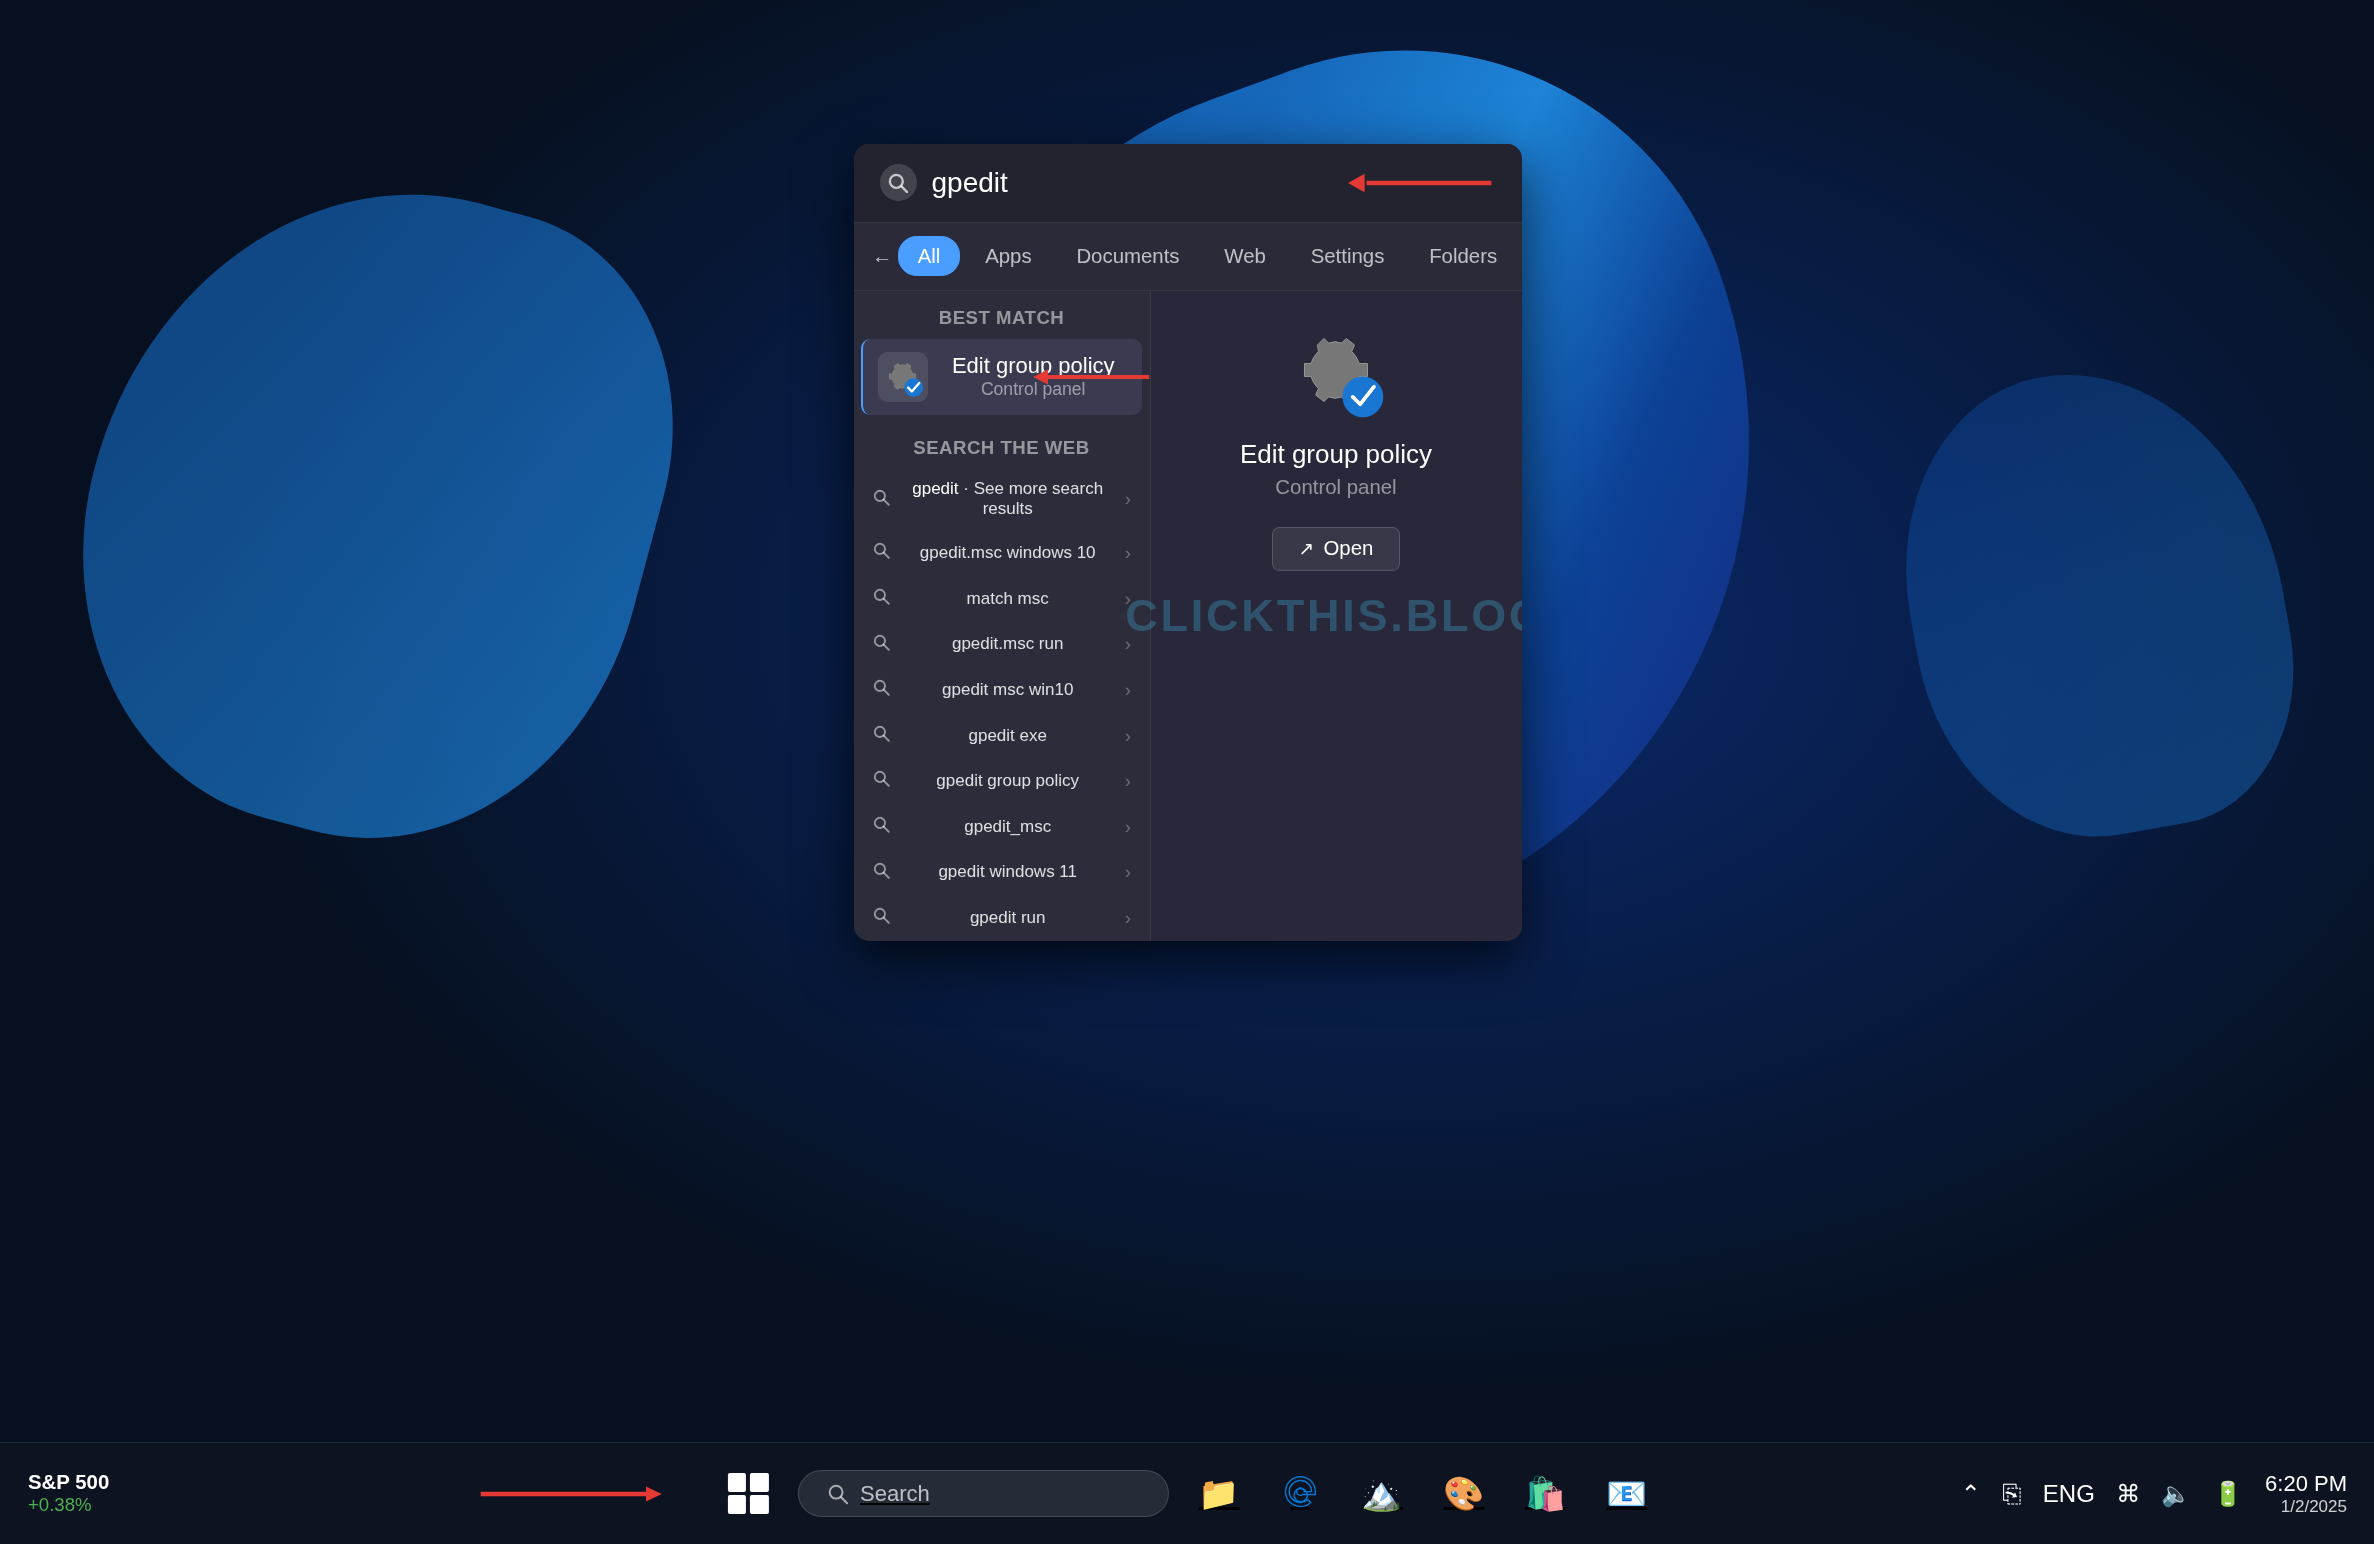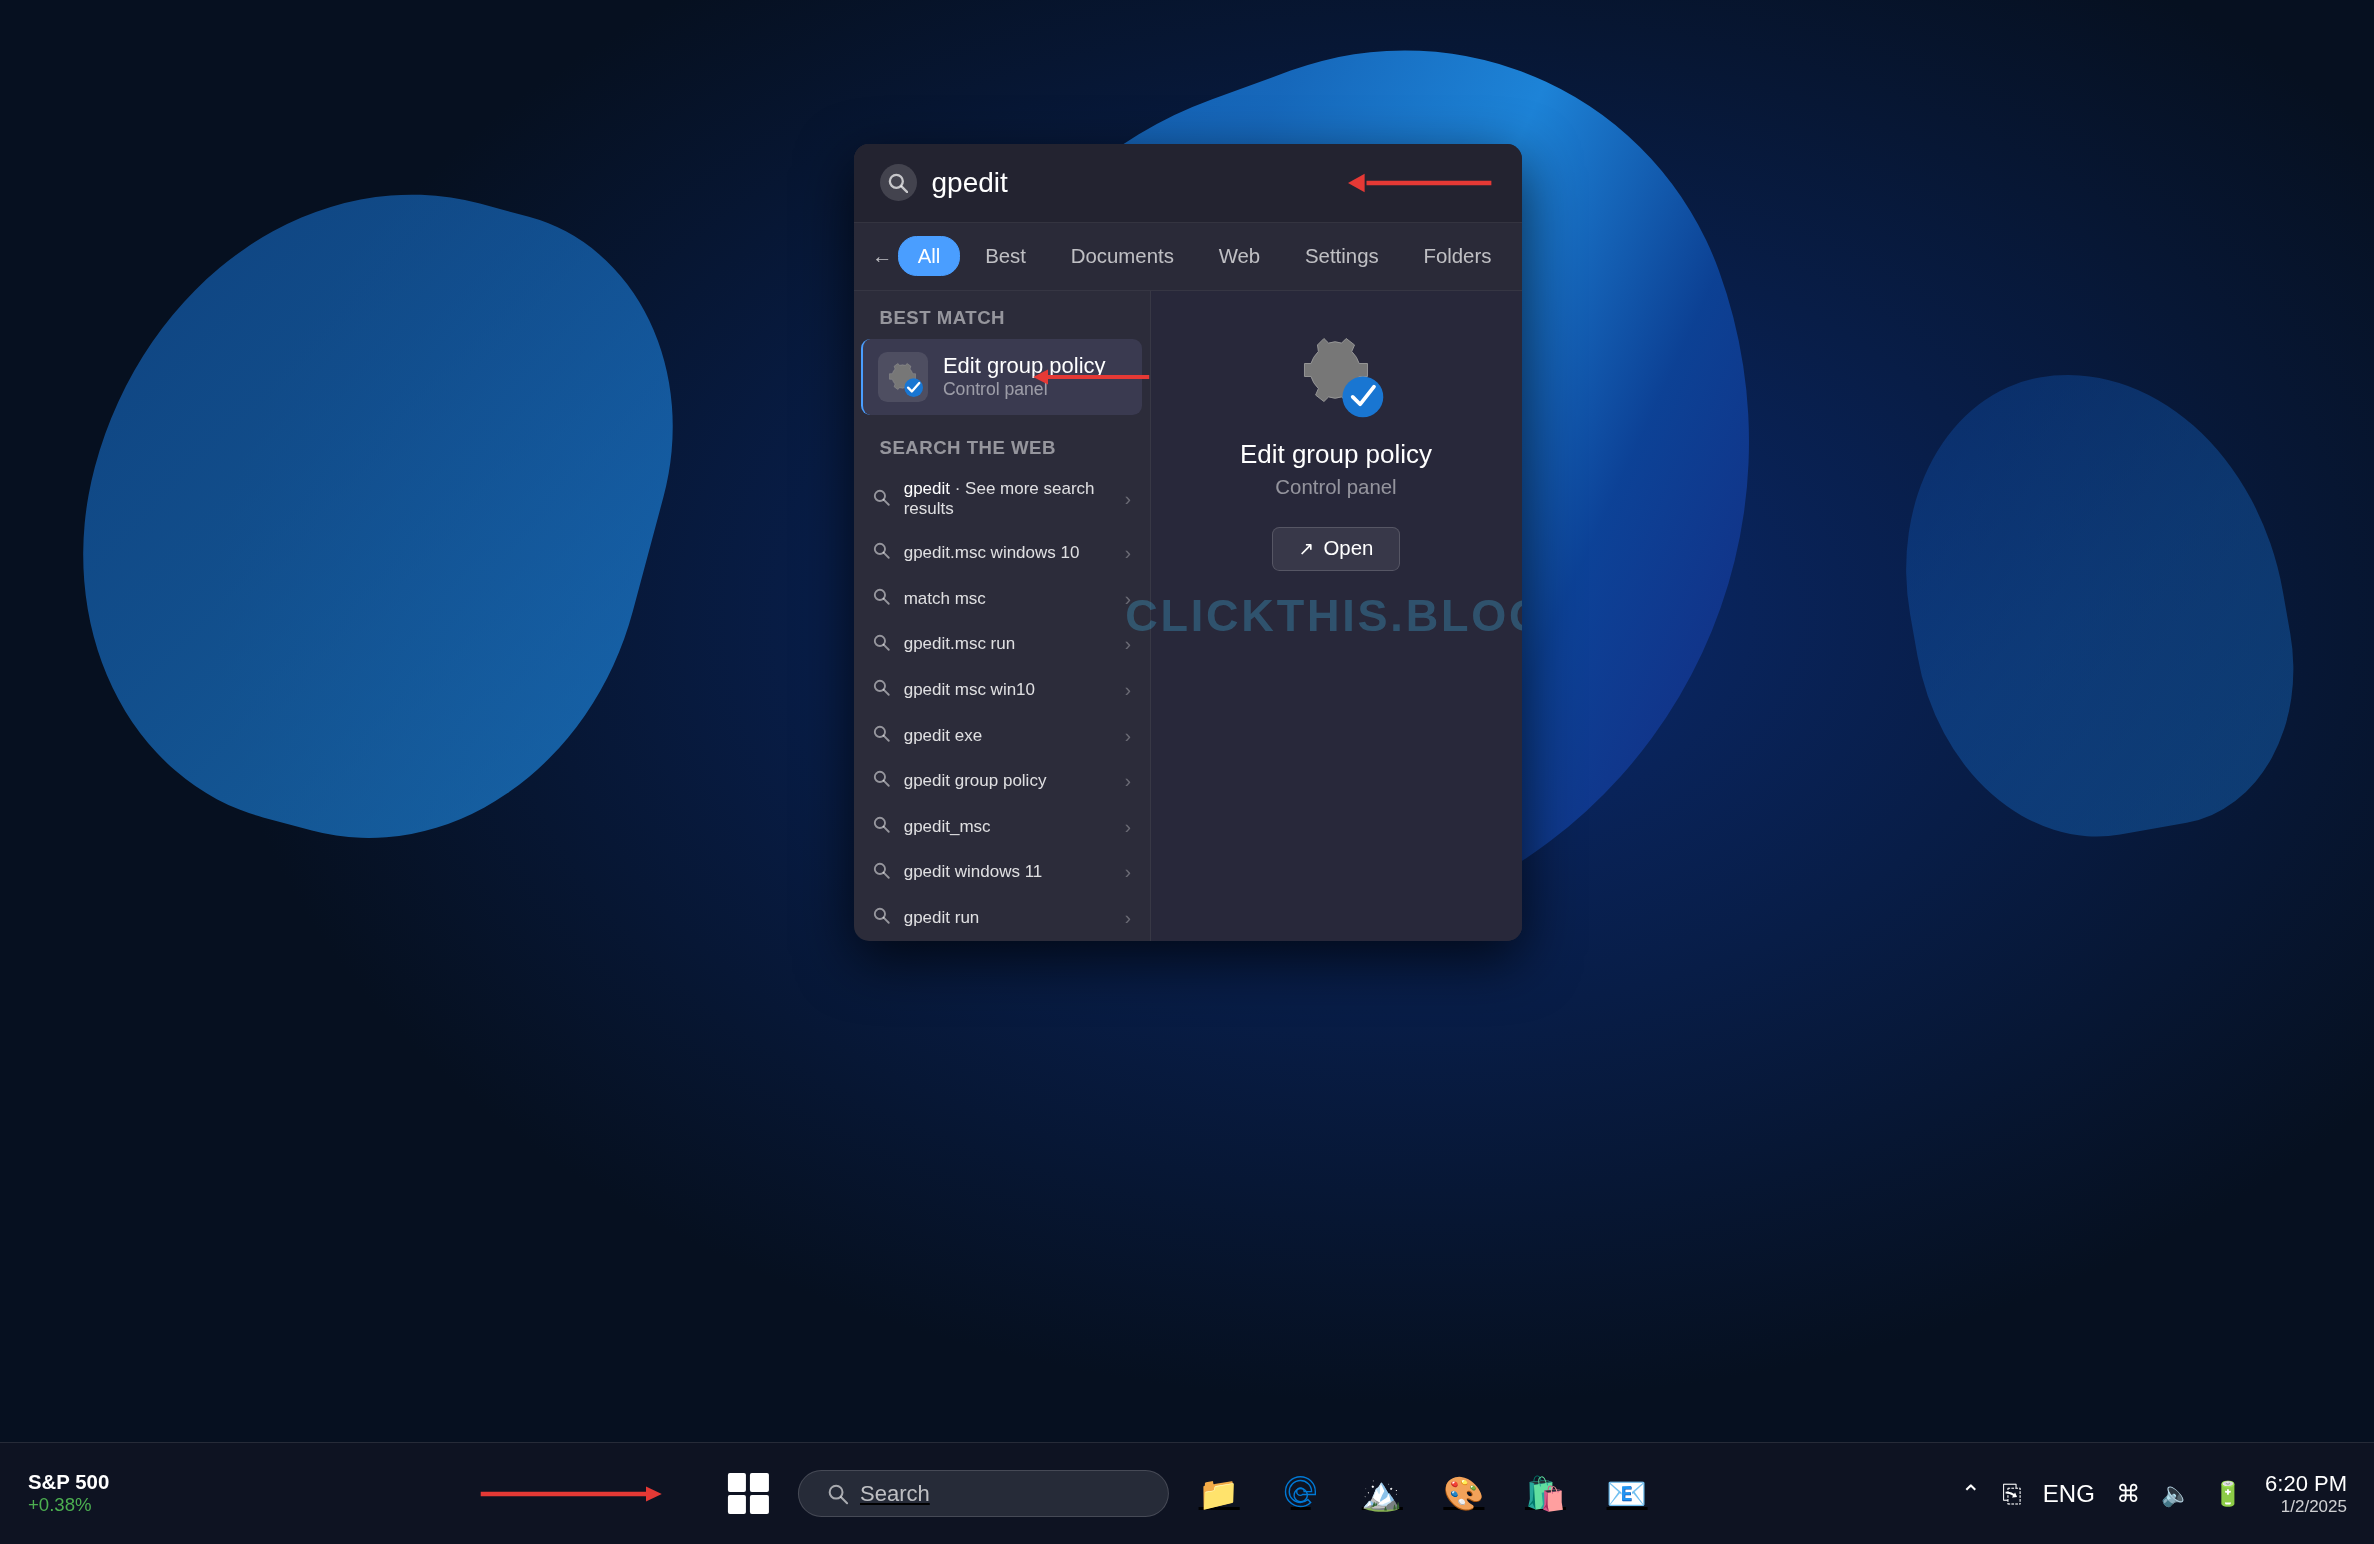--- a/index.html
+++ b/index.html
@@ -251,20 +251,21 @@
     .filter-tab.active {
       background: #4a9eff;
       color: white;
       border-color: #4a9eff;
     }
 
     
     .search-content {
       display: flex;
       min-height: 557px;
+      text-align: center;
     }
 
     
     .search-left {
       flex: 0 0 297px;
       padding: 0;
       border-right: 0.9px solid rgba(255,255,255,0.06);
     }
 
     .best-match-header {
@@ -449,21 +450,21 @@
       </div>
     </div>
 
     <div class="filter-tabs">
       <div class="back-btn">←</div>
 
       <div class="filter-tab active">
         <span>All</span>
       </div>
       <div class="filter-tab">
-        <span>Best</span>
+        <span>Apps</span>
       </div>
       <div class="filter-tab">
         <span>Documents</span>
       </div>
       <div class="filter-tab">
         <span>Web</span>
       </div>
       <div class="filter-tab">
         <span>Settings</span>
       </div>

